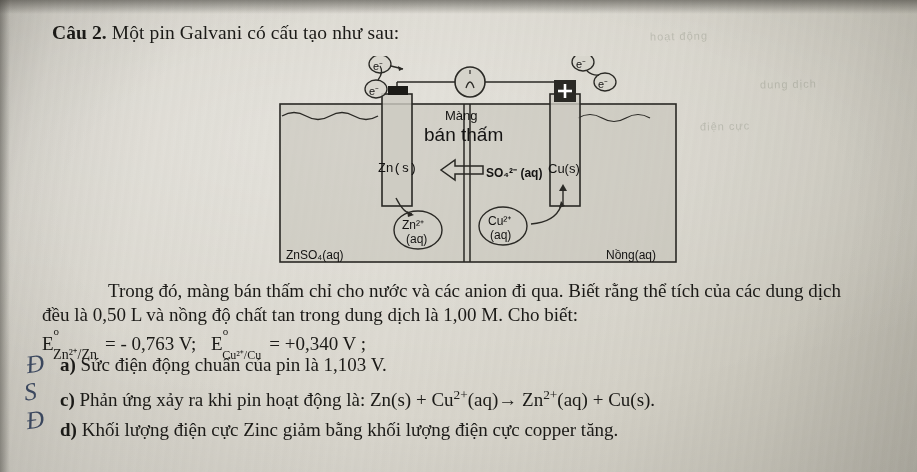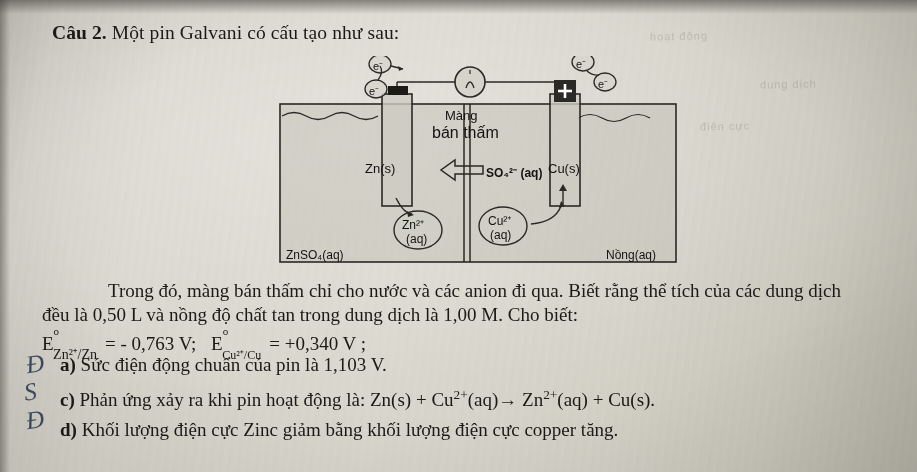--- a/index.html
+++ b/index.html
@@ -201,23 +201,23 @@
       <path d="M285,148 l0,-18" stroke="#2a2925" stroke-width="1.4" fill="none"></path>
       <path d="M285,128 l-4,7 l8,0 z" fill="#2a2925"></path>
     </svg>
 
     <span class="dlabel" style="left:95px;  top:2px;  font-size:11px;">e⁻</span>
     <span class="dlabel" style="left:91px;  top:27px; font-size:11px;">e⁻</span>
     <span class="dlabel" style="left:298px; top:0px;  font-size:11px;">e⁻</span>
     <span class="dlabel" style="left:320px; top:20px; font-size:11px;">e⁻</span>
 
     <span class="dlabel" style="left:167px; top:52px; font-size:13px;">Màng</span>
-    <span class="dlabel" style="left:154px; top:68px; font-size:16px;">bán thấm</span>
-
-    <span class="dlabel" style="left:87px; top:105px; font-size:13px;">Zn(s)</span>
+    <span class="dlabel" style="left:146px; top:68px; font-size:19px;">bán thấm</span>
+
+    <span class="dlabel" style="left:100px; top:105px; font-size:13px;font-family:Liberation Mono, monospace;">Zn(s)</span>
     <span class="dlabel" style="left:270px; top:105px; font-size:13px;">Cu(s)</span>
 
     <span class="dlabel" style="left:208px; top:108px; font-size:12px;font-weight:bold;">SO₄²⁻ (aq)</span>
 
     <span class="dlabel" style="left:124px; top:160px; font-size:12px;">Zn²⁺</span>
     <span class="dlabel" style="left:128px; top:176px; font-size:12px;">(aq)</span>
 
     <span class="dlabel" style="left:210px; top:156px; font-size:12px;">Cu²⁺</span>
     <span class="dlabel" style="left:212px; top:172px; font-size:12px;">(aq)</span>
 

